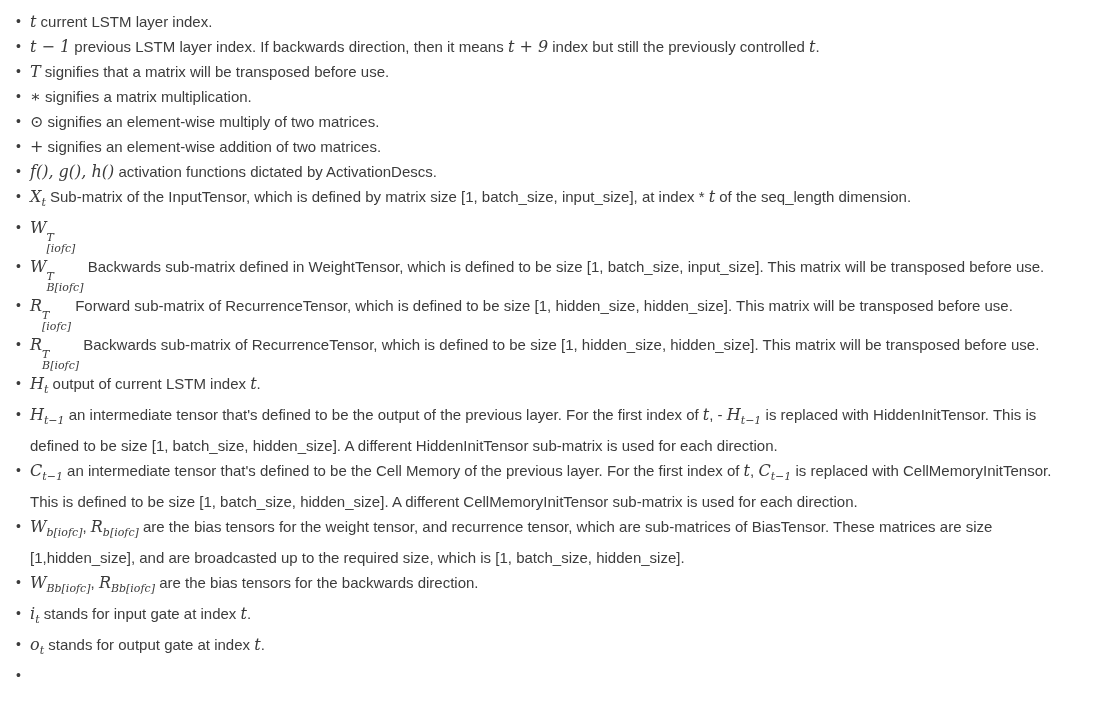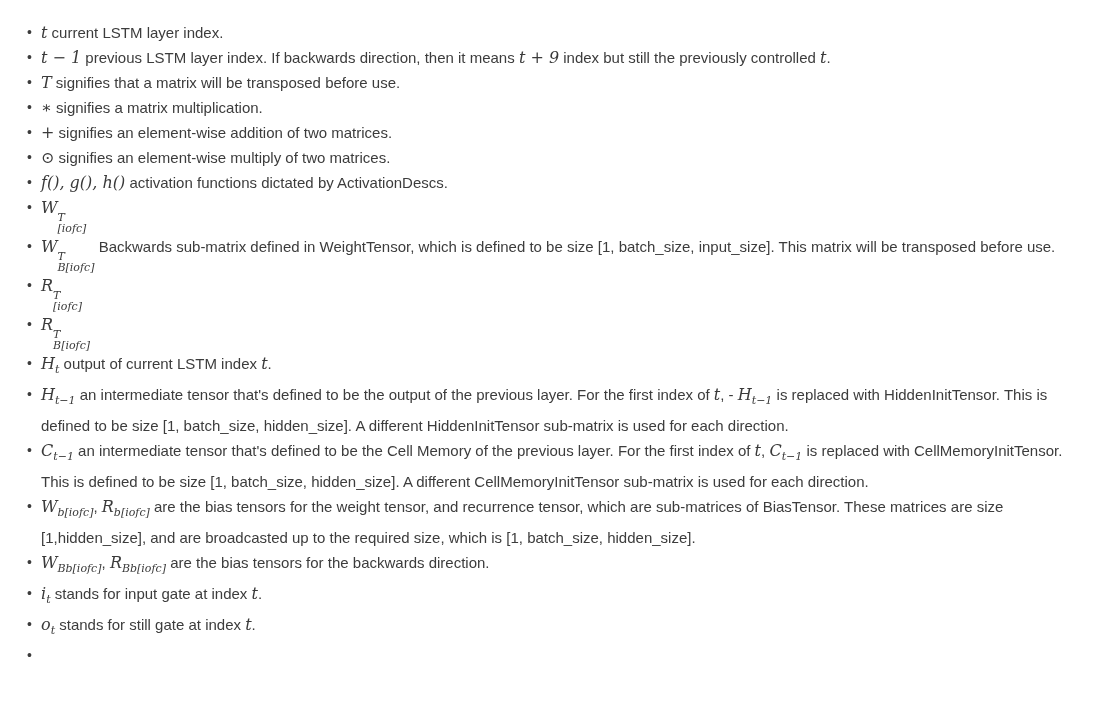--- a/index.html
+++ b/index.html
@@ -10,21 +10,21 @@
   body {
     width: 1093px;
     min-height: 716px;
     font-family: "Liberation Sans", sans-serif;
     font-size: 15px;
     color: #3c3c3c;
     box-sizing: border-box;
   }
   ul.notation {
     list-style: none;
-    margin: 15px;
+    margin: 4px;
     padding: 5px 6px 0 10px;
     line-height: 25px;
   }
   ul.notation > li {
     position: relative;
     padding-left: 16px;
     margin: 0;
   }
   ul.notation > li::before {
     content: "\2022";
@@ -58,40 +58,41 @@
   .txt { }
 </style>
 </head>
 <body>
 
 <ul class="notation">
     <li><span class="math"><span class="mbase">t</span></span><span class="txt"> current LSTM layer index.</span></li>
     <li><span class="math"><span class="mbase">t − 1</span></span><span class="txt"> previous LSTM layer index. If backwards direction, then it means </span><span class="math"><span class="mbase">t + 9</span></span><span class="txt"> index but still the previously controlled </span><span class="math"><span class="mbase">t</span></span><span class="txt">.</span></li>
     <li><span class="math"><span class="mbase">T</span></span><span class="txt"> signifies that a matrix will be transposed before use.</span></li>
     <li><span class="math"><span class="mbase">∗</span></span><span class="txt"> signifies a matrix multiplication.</span></li>
+    <li><span class="math"><span class="mbase">⊙</span></span><span class="txt"> signifies an element-wise multiply of two matrices.</span></li>
     <li><span class="math"><span class="mbase">+</span></span><span class="txt"> signifies an element-wise addition of two matrices.</span></li>
-    <li><span class="math"><span class="mbase">⊙</span></span><span class="txt"> signifies an element-wise multiply of two matrices.</span></li>
     <li><span class="math"><span class="mbase">f(), g(), h()</span></span><span class="txt"> activation functions dictated by ActivationDescs.</span><br></li>
+    <li><span class="math"><span class="mbase">X</span><span class="msubonly">t</span></span><span class="txt"> Sub-matrix of the InputTensor, which is defined by matrix size [1, batch_size, input_size], at index * </span><span class="math"><span class="mbase">t</span></span><span class="txt"> of the seq_length dimension.</span></li>
     <li><span class="math"><span class="mbase">W</span><span class="mstack">
           <span class="msup">T</span>
           <span class="msub">[iofc]</span>
         </span></span></li>
     <li><span class="math"><span class="mbase">W</span><span class="mstack">
           <span class="msup">T</span>
           <span class="msub">B[iofc]</span>
         </span></span><span class="txt"> Backwards sub-matrix defined in WeightTensor, which is defined to be size [1, batch_size, input_size]. This matrix will be transposed before use.</span></li>
     <li><span class="math"><span class="mbase">R</span><span class="mstack">
           <span class="msup">T</span>
           <span class="msub">[iofc]</span>
-        </span></span></li>
+        </span></span><span class="txt"> Forward sub-matrix of RecurrenceTensor, which is defined to be size [1, hidden_size, hidden_size]. This matrix will be transposed before use.</span></li>
     <li><span class="math"><span class="mbase">R</span><span class="mstack">
           <span class="msup">T</span>
           <span class="msub">B[iofc]</span>
-        </span></span></li>
+        </span></span><span class="txt"> Backwards sub-matrix of RecurrenceTensor, which is defined to be size [1, hidden_size, hidden_size]. This matrix will be transposed before use.</span></li>
     <li><span class="math"><span class="mbase">H</span><span class="msubonly">t</span></span><span class="txt"> output of current LSTM index </span><span class="math"><span class="mbase">t</span></span><span class="txt">.</span></li>
     <li><span class="math"><span class="mbase">H</span><span class="msubonly">t−1</span></span><span class="txt"> an intermediate tensor that's defined to be the output of the previous layer. For the first index of </span><span class="math"><span class="mbase">t</span></span><span class="txt">, - </span><span class="math"><span class="mbase">H</span><span class="msubonly">t−1</span></span><span class="txt"> is replaced with HiddenInitTensor. This is defined to be size [1, batch_size, hidden_size]. A different HiddenInitTensor sub-matrix is used for each direction.</span></li>
     <li><span class="math"><span class="mbase">C</span><span class="msubonly">t−1</span></span><span class="txt"> an intermediate tensor that's defined to be the Cell Memory of the previous layer. For the first index of </span><span class="math"><span class="mbase">t</span></span><span class="txt">, </span><span class="math"><span class="mbase">C</span><span class="msubonly">t−1</span></span><span class="txt"> is replaced with CellMemoryInitTensor. This is defined to be size [1, batch_size, hidden_size]. A different CellMemoryInitTensor sub-matrix is used for each direction.</span></li>
     <li><span class="math"><span class="mbase">W</span><span class="msubonly">b[iofc]</span></span><span class="txt">, </span><span class="math"><span class="mbase">R</span><span class="msubonly">b[iofc]</span></span><span class="txt"> are the bias tensors for the weight tensor, and recurrence tensor, which are sub-matrices of BiasTensor. These matrices are size [1,hidden_size], and are broadcasted up to the required size, which is [1, batch_size, hidden_size].</span></li>
     <li><span class="math"><span class="mbase">W</span><span class="msubonly">Bb[iofc]</span></span><span class="txt">, </span><span class="math"><span class="mbase">R</span><span class="msubonly">Bb[iofc]</span></span><span class="txt"> are the bias tensors for the backwards direction.</span></li>
     <li><span class="math"><span class="mbase">i</span><span class="msubonly">t</span></span><span class="txt"> stands for input gate at index </span><span class="math"><span class="mbase">t</span></span><span class="txt">.</span></li>
-    <li><span class="math"><span class="mbase">o</span><span class="msubonly">t</span></span><span class="txt"> stands for still gate at index </span><span class="math"><span class="mbase">t</span></span><span class="txt">.</span></li>
+    <li><span class="math"><span class="mbase">o</span><span class="msubonly">t</span></span><span class="txt"> stands for output gate at index </span><span class="math"><span class="mbase">t</span></span><span class="txt">.</span></li>
     <li></li>
   </ul>
 
 </body></html>

